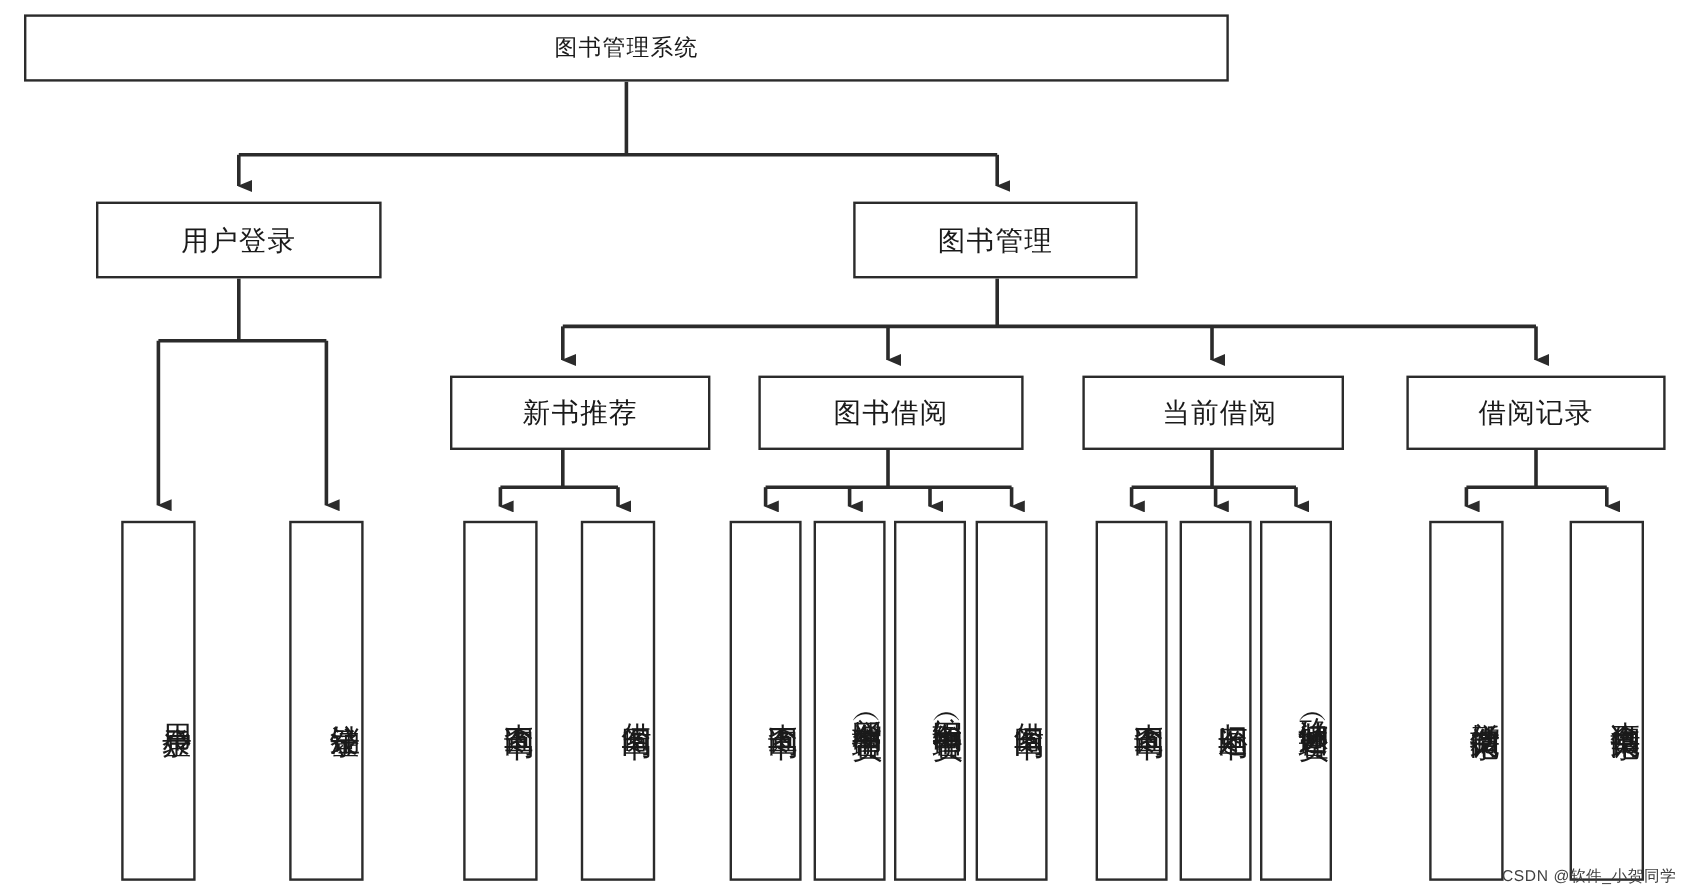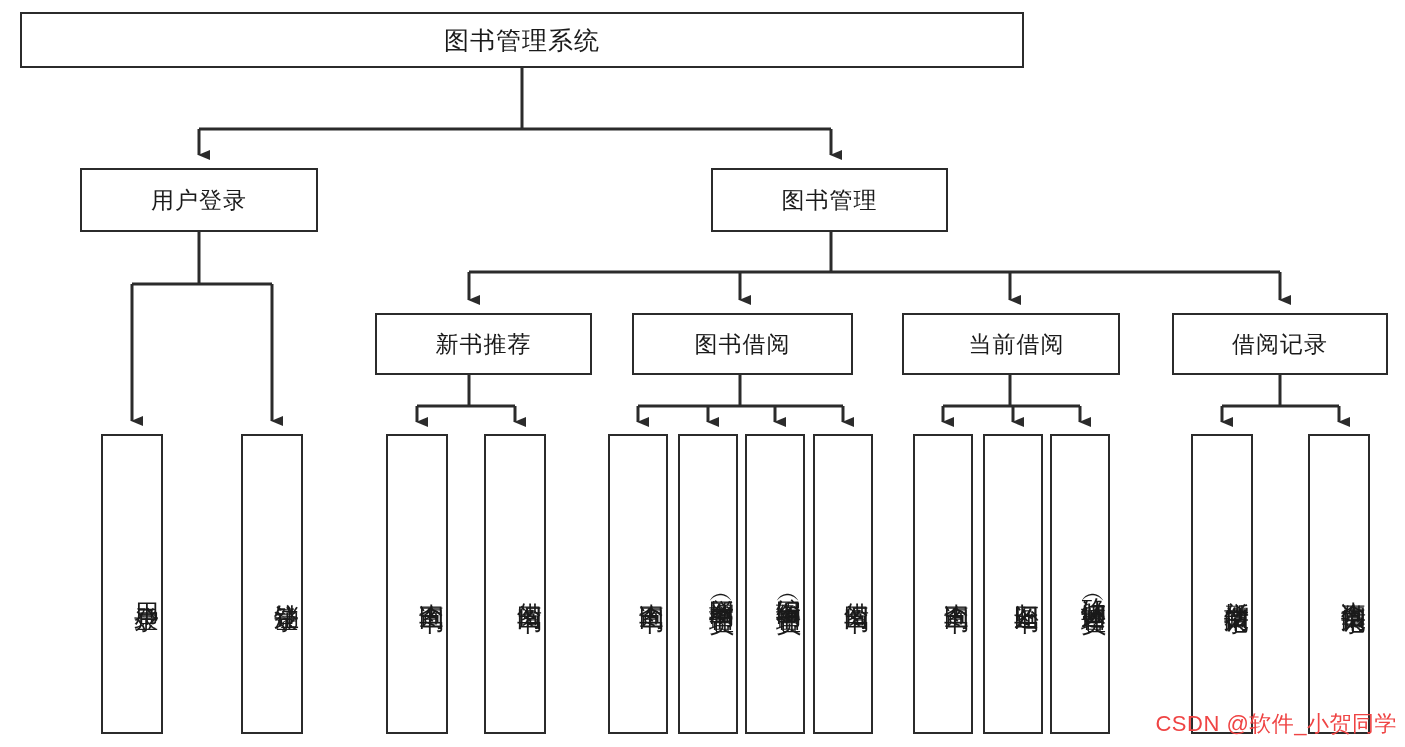--- a/index.html
+++ b/index.html
@@ -46,28 +46,28 @@
     padding-top: 6px;
     text-align: center;
   }
   .node-v > span {
     writing-mode: vertical-rl;
     text-orientation: upright;
     display: block;
     max-height: 100%;
   }
   #title-box {
-    font-size: 25px;
+    font-size: 19px;
   }
   #watermark {
     position: absolute;
     right: 8px;
     bottom: 8px;
-    font-size: 22px;
-    color: #ef4444;
+    font-size: 13px;
+    color: #404040;
     letter-spacing: 0.5px;
     white-space: nowrap;
     pointer-events: none;
   }
   svg#connectors {
     position: absolute;
     left: 0; top: 0;
     width: 1405px;
     height: 747px;
     pointer-events: none;

